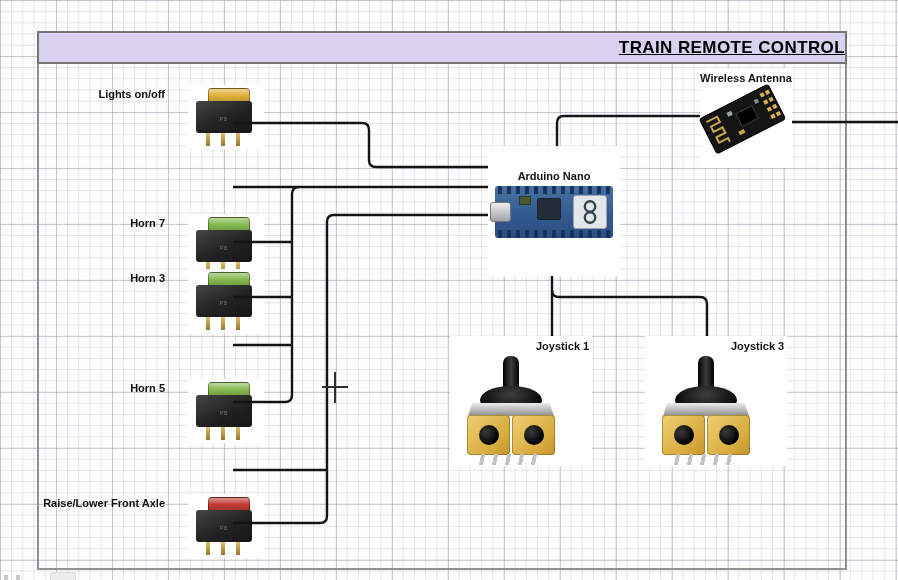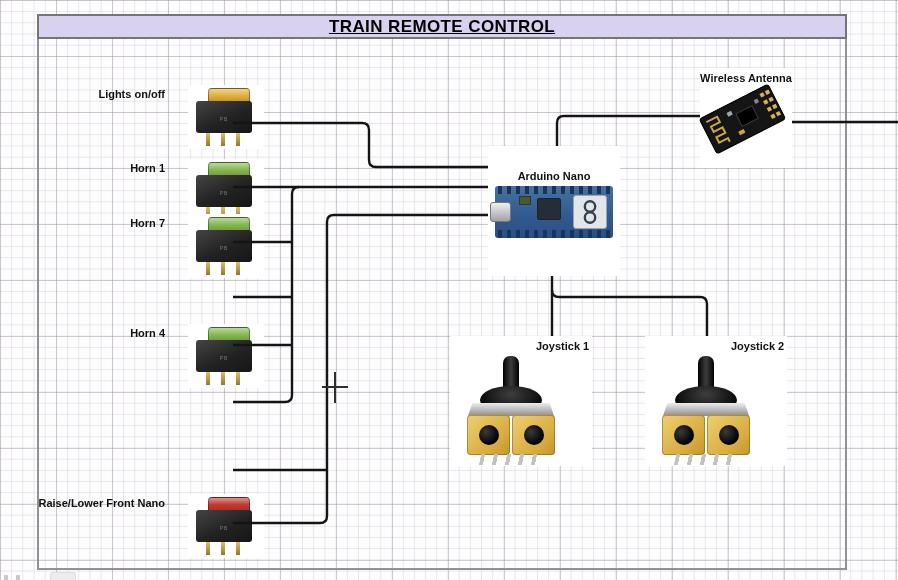--- a/index.html
+++ b/index.html
@@ -10,23 +10,23 @@
   html,body{width:898px;height:580px;overflow:hidden;}
   body{font-family:"Liberation Sans",sans-serif;background:#fdfdfe;position:relative;}
   .canvas{position:absolute;inset:0;
     background-image:
       linear-gradient(to right, var(--grid-major) 1px, transparent 1px),
       linear-gradient(to bottom, var(--grid-major) 1px, transparent 1px),
       linear-gradient(to right, var(--grid-minor) 1px, transparent 1px),
       linear-gradient(to bottom, var(--grid-minor) 1px, transparent 1px);
     background-size:56px 56px,56px 56px,11.2px 11.2px,11.2px 11.2px;
   }
-  .title-bar{position:absolute;left:37px;top:14px;width:810px;height:25px;z-index:1;
+  .title-bar{position:absolute;left:37px;top:31px;width:810px;height:33px;z-index:1;
     background:var(--title-fill);border:2px solid var(--title-border);
-    display:flex;align-items:center;justify-content:center;}
+    display:flex;align-items:center;justify-content:flex-end;}
   .title-bar span{font-size:17px;font-weight:bold;color:#000;text-decoration:underline;letter-spacing:.4px;}
   .page-body{position:absolute;left:37px;top:36px;width:810px;height:534px;border:2px solid var(--page-border);z-index:0;}
 
   
   .btn-row{position:absolute;left:40px;width:210px;height:70px;}
   .btn-label{position:absolute;right:85px;top:3px;font-size:11px;font-weight:bold;color:#111;white-space:nowrap;text-align:center;}
   .thumb{position:absolute;background:#fff;z-index:2;}
   .btn-thumb{right:-14px;top:0;width:76px;height:64px;}
   .pushbtn{position:absolute;left:8px;top:3px;width:56px;height:58px;}
   .btn-cap{position:absolute;left:12px;top:0;width:42px;height:17px;border-radius:4px;border:1px solid rgba(0,0,0,.35);}
@@ -103,58 +103,58 @@
     <div class="thumb btn-thumb">
       <div class="pushbtn">
         <div class="btn-cap" style="background: linear-gradient(rgba(255, 255, 255, 0.45), rgba(255, 255, 255, 0) 45%, rgba(0, 0, 0, 0.22)), rgb(226, 175, 58);"></div>
         <div class="btn-body"></div>
         <div class="pin p1"></div>
           <div class="pin p2"></div>
           <div class="pin p3"></div>
       </div>
     </div>
   </div>
-  <div class="btn-row" style="top:159px">
-    <div class="btn-label">Horn 1</div>
-    <div class="thumb btn-thumb">
-      <div class="pushbtn">
-        <div class="btn-cap" style="background: linear-gradient(rgba(255, 255, 255, 0.45), rgba(255, 255, 255, 0) 45%, rgba(0, 0, 0, 0.22)), rgb(133, 185, 79);"></div>
-        <div class="btn-body"></div>
-        <div class="pin p1"></div>
-          <div class="pin p2"></div>
-          <div class="pin p3"></div>
-      </div>
-    </div>
-  </div>
   <div class="btn-row" style="top:214px">
     <div class="btn-label">Horn 7</div>
     <div class="thumb btn-thumb">
       <div class="pushbtn">
         <div class="btn-cap" style="background: linear-gradient(rgba(255, 255, 255, 0.45), rgba(255, 255, 255, 0) 45%, rgba(0, 0, 0, 0.22)), rgb(133, 185, 79);"></div>
         <div class="btn-body"></div>
         <div class="pin p1"></div>
           <div class="pin p2"></div>
           <div class="pin p3"></div>
       </div>
     </div>
   </div>
-  <div class="btn-row" style="top:324px">
-    <div class="btn-label">Horn 4</div>
+  <div class="btn-row" style="top:269px">
+    <div class="btn-label">Horn 3</div>
     <div class="thumb btn-thumb">
       <div class="pushbtn">
         <div class="btn-cap" style="background: linear-gradient(rgba(255, 255, 255, 0.45), rgba(255, 255, 255, 0) 45%, rgba(0, 0, 0, 0.22)), rgb(133, 185, 79);"></div>
         <div class="btn-body"></div>
         <div class="pin p1"></div>
           <div class="pin p2"></div>
           <div class="pin p3"></div>
       </div>
     </div>
   </div>
+  <div class="btn-row" style="top:379px">
+    <div class="btn-label">Horn 5</div>
+    <div class="thumb btn-thumb">
+      <div class="pushbtn">
+        <div class="btn-cap" style="background: linear-gradient(rgba(255, 255, 255, 0.45), rgba(255, 255, 255, 0) 45%, rgba(0, 0, 0, 0.22)), rgb(133, 185, 79);"></div>
+        <div class="btn-body"></div>
+        <div class="pin p1"></div>
+          <div class="pin p2"></div>
+          <div class="pin p3"></div>
+      </div>
+    </div>
+  </div>
   <div class="btn-row" style="top:494px">
-    <div class="btn-label">Raise/Lower Front Nano</div>
+    <div class="btn-label">Raise/Lower Front Axle</div>
     <div class="thumb btn-thumb">
       <div class="pushbtn">
         <div class="btn-cap" style="background: linear-gradient(rgba(255, 255, 255, 0.45), rgba(255, 255, 255, 0) 45%, rgba(0, 0, 0, 0.22)), rgb(195, 58, 50);"></div>
         <div class="btn-body"></div>
         <div class="pin p1"></div>
           <div class="pin p2"></div>
           <div class="pin p3"></div>
       </div>
     </div>
   </div>
@@ -224,21 +224,21 @@
       <div class="joy-dome"></div>
       <div class="joy-plate"></div>
       <div class="joy-bodyp">
         <div class="joy-face"></div>
         <div class="joy-face"></div>
       </div>
       <div class="joy-pinsrow"></div>
     </div>
   </div>
   <div class="comp joy-box joy2">
-    <div class="comp-label joy-label">Joystick 2</div>
+    <div class="comp-label joy-label">Joystick 3</div>
     <div class="joy">
       <div class="joy-stick"></div>
       <div class="joy-dome"></div>
       <div class="joy-plate"></div>
       <div class="joy-bodyp">
         <div class="joy-face"></div>
         <div class="joy-face"></div>
       </div>
       <div class="joy-pinsrow"></div>
     </div>

